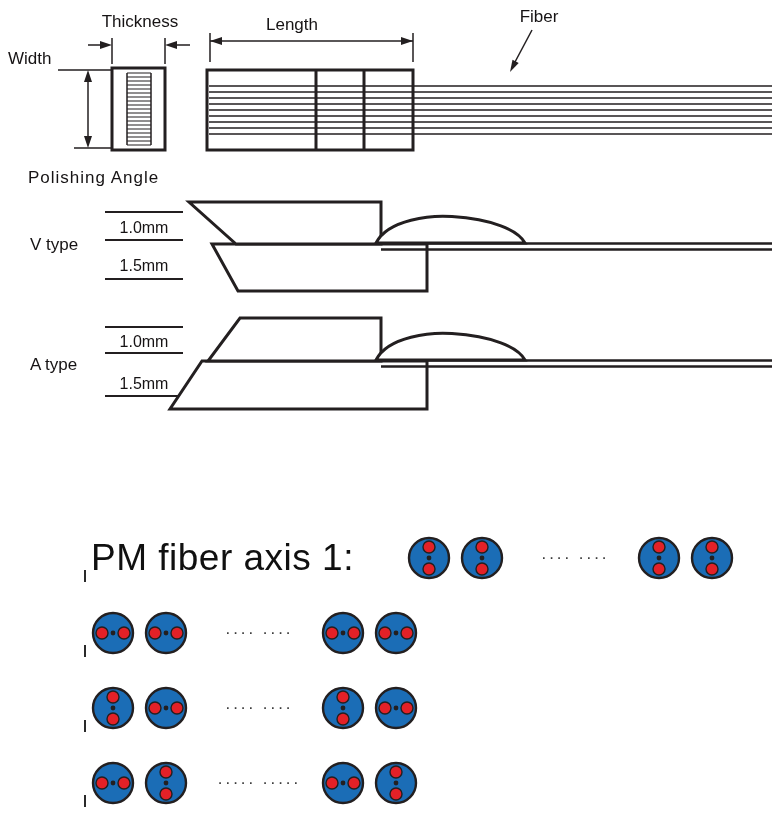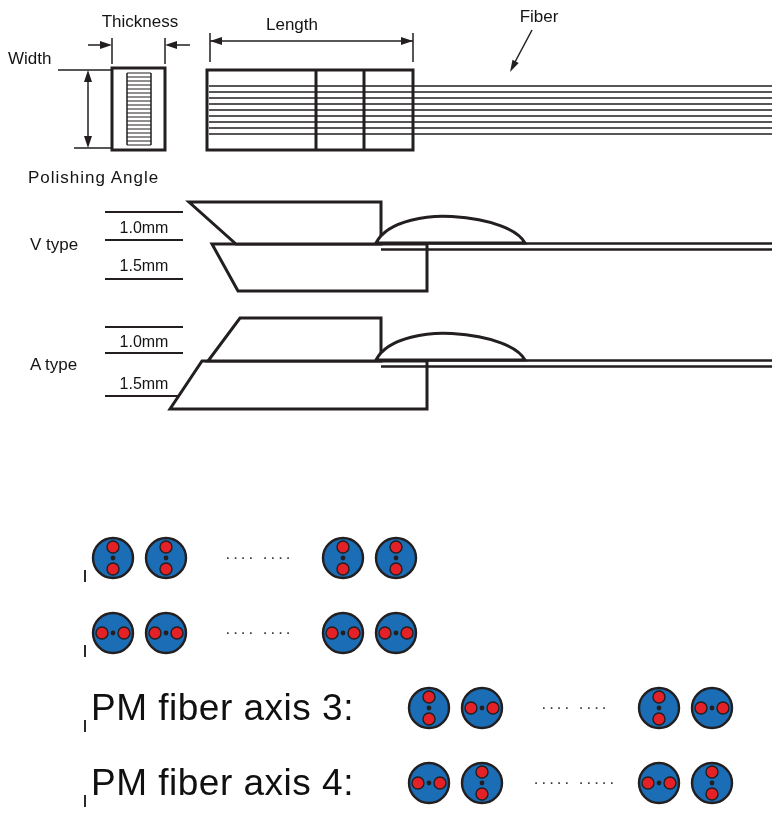--- a/index.html
+++ b/index.html
@@ -99,20 +99,21 @@
       <path class="shape" d="M240 318H381V361H208Z"></path>
       <path class="band" d="M381 360.5H772M381 366.5H772"></path>
       <path class="shape" stroke-width="2.6" d="M376 360 C388 336 432 332 452 333.5 C492 336 518 347 525 360 Z"></path>
     </g>
   </svg>
 
   <div class="pm-section">
 
     <div class="pm-row">
       <span class="tick"></span>
+      <span class="pm-label">PM fiber axis 1:</span>
       <span class="pm-circles">
           <svg viewBox="0 0 44 44" class="pm-circle">
             <circle cx="22" cy="22" r="20" fill="#1b6db6" stroke="#231f20" stroke-width="2.4"></circle>
             <circle cx="22" cy="11" r="6" fill="#e32127" stroke="#231f20" stroke-width="1.4"></circle>
             <circle cx="22" cy="33" r="6" fill="#e32127" stroke="#231f20" stroke-width="1.4"></circle>
             <circle cx="22" cy="22" r="2.4" fill="#231f20"></circle>
           </svg>
           <svg viewBox="0 0 44 44" class="pm-circle">
             <circle cx="22" cy="22" r="20" fill="#1b6db6" stroke="#231f20" stroke-width="2.4"></circle>
             <circle cx="22" cy="11" r="6" fill="#e32127" stroke="#231f20" stroke-width="1.4"></circle>
@@ -165,21 +166,20 @@
             <circle cx="22" cy="22" r="20" fill="#1b6db6" stroke="#231f20" stroke-width="2.4"></circle>
             <circle cx="11" cy="22" r="6" fill="#e32127" stroke="#231f20" stroke-width="1.4"></circle>
             <circle cx="33" cy="22" r="6" fill="#e32127" stroke="#231f20" stroke-width="1.4"></circle>
             <circle cx="22" cy="22" r="2.4" fill="#231f20"></circle>
           </svg>
         </span>
     </div>
 
     <div class="pm-row">
       <span class="tick"></span>
-      <span class="pm-label">PM fiber axis 3:</span>
       <span class="pm-circles">
           <svg viewBox="0 0 44 44" class="pm-circle">
             <circle cx="22" cy="22" r="20" fill="#1b6db6" stroke="#231f20" stroke-width="2.4"></circle>
             <circle cx="22" cy="11" r="6" fill="#e32127" stroke="#231f20" stroke-width="1.4"></circle>
             <circle cx="22" cy="33" r="6" fill="#e32127" stroke="#231f20" stroke-width="1.4"></circle>
             <circle cx="22" cy="22" r="2.4" fill="#231f20"></circle>
           </svg>
           <svg viewBox="0 0 44 44" class="pm-circle">
             <circle cx="22" cy="22" r="20" fill="#1b6db6" stroke="#231f20" stroke-width="2.4"></circle>
             <circle cx="11" cy="22" r="6" fill="#e32127" stroke="#231f20" stroke-width="1.4"></circle>
@@ -199,21 +199,20 @@
             <circle cx="22" cy="22" r="20" fill="#1b6db6" stroke="#231f20" stroke-width="2.4"></circle>
             <circle cx="11" cy="22" r="6" fill="#e32127" stroke="#231f20" stroke-width="1.4"></circle>
             <circle cx="33" cy="22" r="6" fill="#e32127" stroke="#231f20" stroke-width="1.4"></circle>
             <circle cx="22" cy="22" r="2.4" fill="#231f20"></circle>
           </svg>
         </span>
     </div>
 
     <div class="pm-row">
       <span class="tick"></span>
-      <span class="pm-label">PM fiber axis 4:</span>
       <span class="pm-circles">
           <svg viewBox="0 0 44 44" class="pm-circle">
             <circle cx="22" cy="22" r="20" fill="#1b6db6" stroke="#231f20" stroke-width="2.4"></circle>
             <circle cx="11" cy="22" r="6" fill="#e32127" stroke="#231f20" stroke-width="1.4"></circle>
             <circle cx="33" cy="22" r="6" fill="#e32127" stroke="#231f20" stroke-width="1.4"></circle>
             <circle cx="22" cy="22" r="2.4" fill="#231f20"></circle>
           </svg>
           <svg viewBox="0 0 44 44" class="pm-circle">
             <circle cx="22" cy="22" r="20" fill="#1b6db6" stroke="#231f20" stroke-width="2.4"></circle>
             <circle cx="22" cy="11" r="6" fill="#e32127" stroke="#231f20" stroke-width="1.4"></circle>

